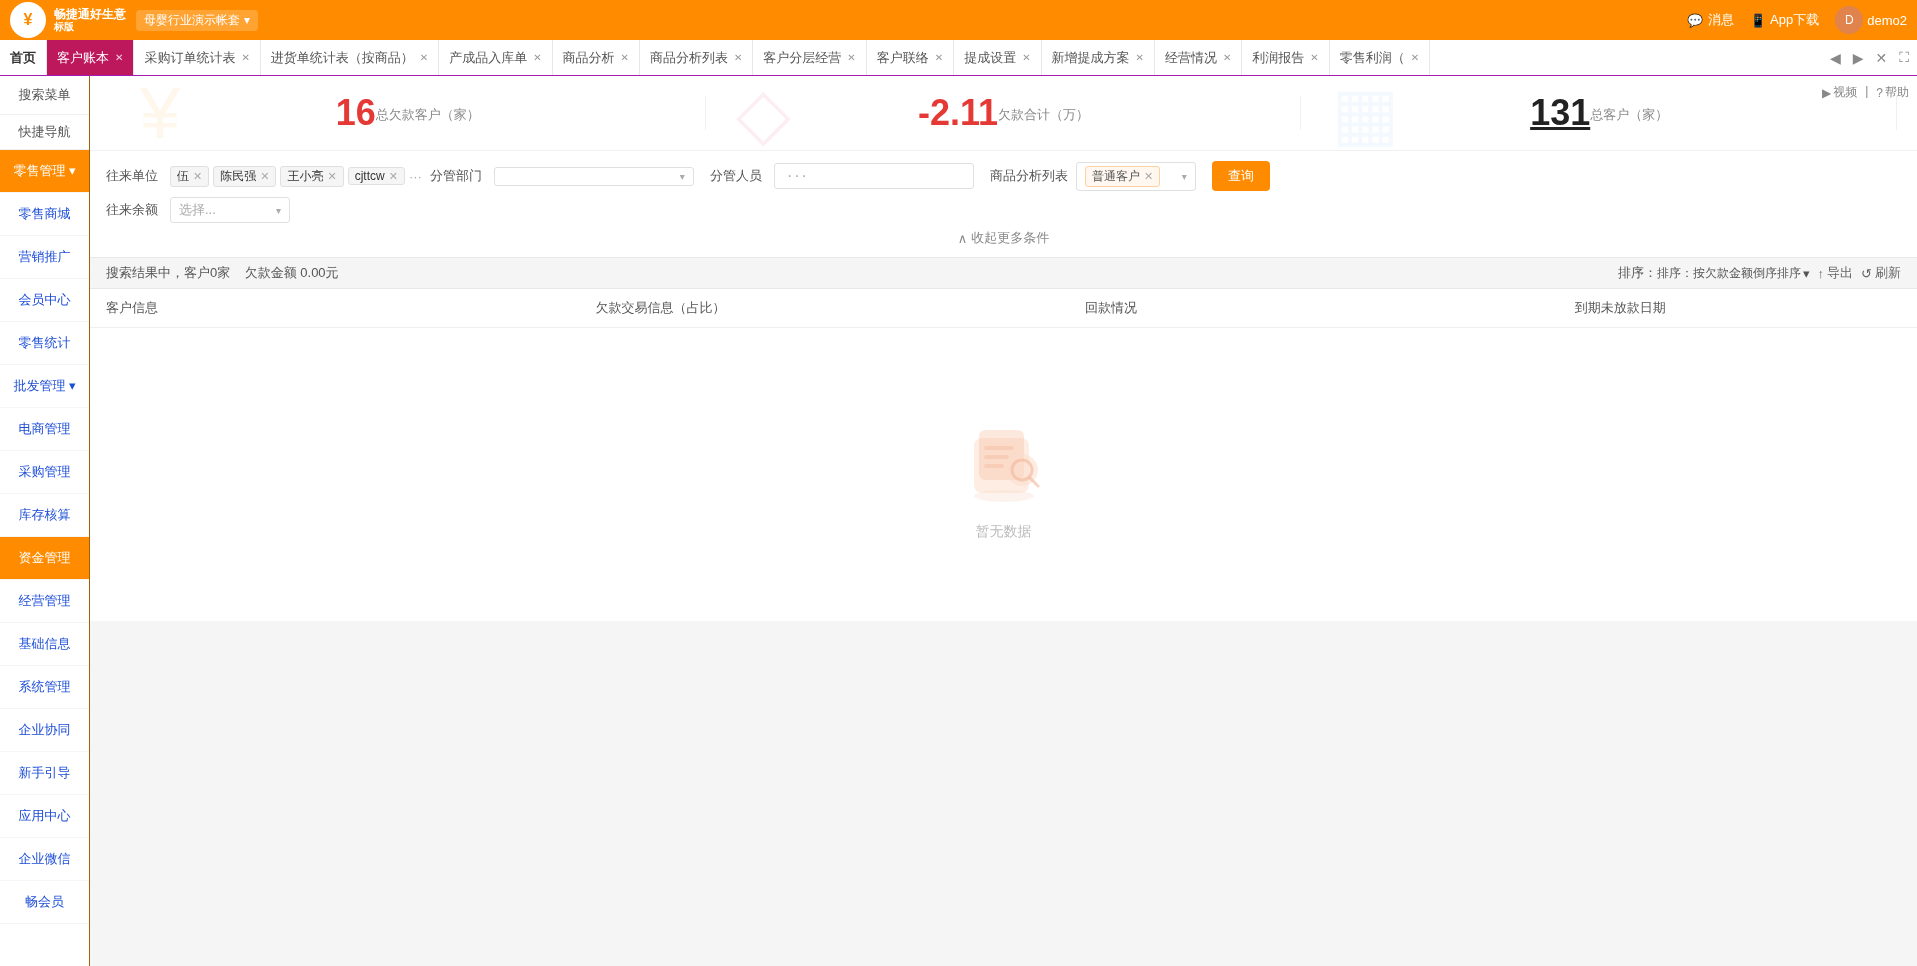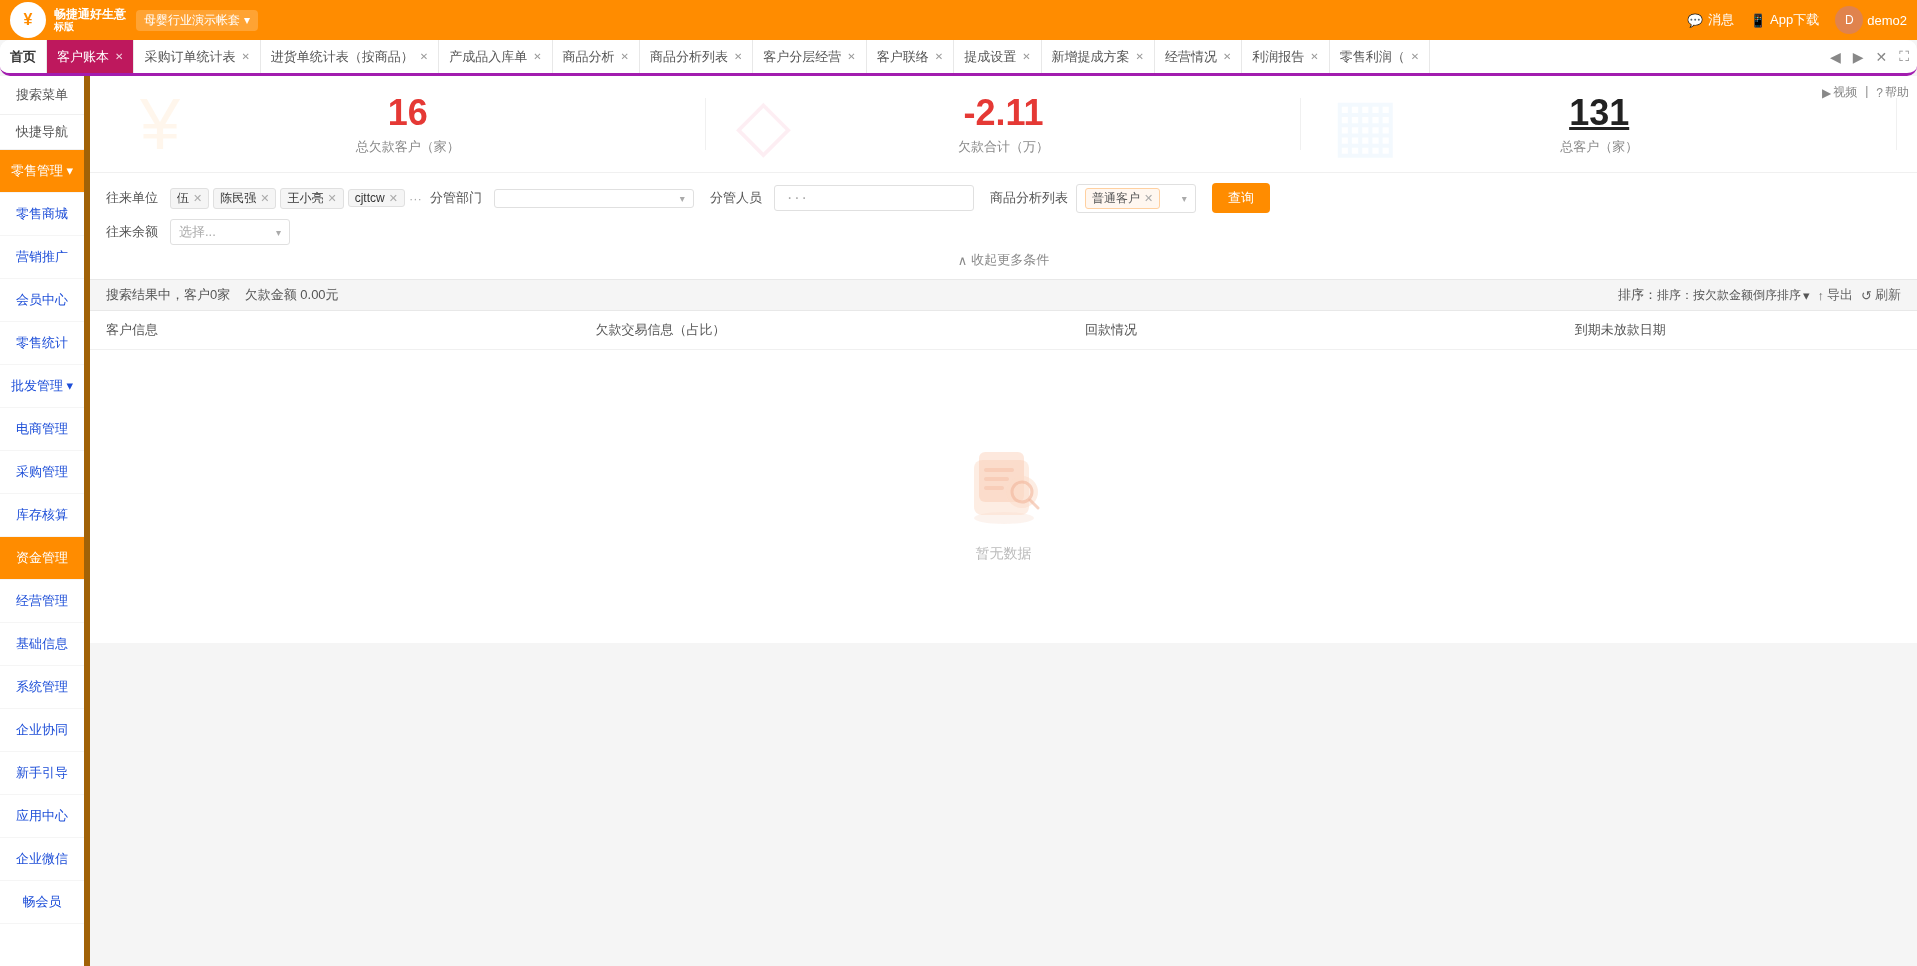--- a/index.html
+++ b/index.html
@@ -12,45 +12,45 @@
     .logo-icon { width: 36px; height: 36px; background: white; border-radius: 50%; display: flex; align-items: center; justify-content: center; color: #ff8c00; font-size: 16px; }
     .logo-text { display: flex; flex-direction: column; line-height: 1.2; }
     .logo-text span:first-child { font-size: 12px; }
     .logo-text span:last-child { font-size: 10px; }
     .account-selector { display: flex; align-items: center; background: rgba(255,255,255,0.2); border-radius: 4px; padding: 2px 8px; color: white; font-size: 12px; gap: 4px; cursor: pointer; margin-left: 10px; }
     .top-bar-right { margin-left: auto; display: flex; align-items: center; gap: 16px; color: white; font-size: 13px; }
     .top-bar-right .icon-btn { display: flex; align-items: center; gap: 4px; cursor: pointer; }
     .user-avatar { width: 28px; height: 28px; border-radius: 50%; background: #e0834d; display: flex; align-items: center; justify-content: center; color: white; font-size: 12px; }
 
     
-    .nav-tabs { display: flex; align-items: center; background: #fff; border-bottom: 3px solid #a21caf; height: 36px; flex-shrink: 0; overflow: hidden; border-radius: 10px; }
+    .nav-tabs { display: flex; align-items: center; background: #fff; border-bottom: 1px solid #a21caf; height: 36px; flex-shrink: 0; overflow: hidden; }
     .nav-tab { display: flex; align-items: center; padding: 0 10px; height: 100%; font-size: 13px; cursor: pointer; border-right: 1px solid #e8e8e8; white-space: nowrap; color: #555; gap: 4px; flex-shrink: 0; }
     .nav-tab.active { background: #be185d; color: white; }
     .nav-tab.home { background: #fff; color: #333; font-weight: bold; }
     .nav-tab .close-x { font-size: 10px; color: #999; margin-left: 2px; }
     .nav-tab.active .close-x { color: rgba(255,255,255,0.8); }
     .nav-tab-controls { display: flex; align-items: center; margin-left: auto; padding-right: 4px; gap: 4px; }
     .nav-tab-controls span { cursor: pointer; color: #888; font-size: 14px; padding: 2px 4px; }
 
     
     .main-area { display: flex; flex: 1; overflow: hidden; }
 
     
-    .sidebar { width: 90px; background: #fff; border-right: 6px solid #a16207; display: flex; flex-direction: column; flex-shrink: 0; overflow-y: auto; }
+    .sidebar { width: 90px; background: #fff; border-right: 1px solid #a16207; display: flex; flex-direction: column; flex-shrink: 0; overflow-y: auto; }
     .sidebar-search { padding: 10px 8px; font-size: 13px; color: #555; cursor: pointer; text-align: center; border-bottom: 1px solid #f0f0f0; }
     .sidebar-nav { padding: 8px 0; font-size: 13px; color: #555; cursor: pointer; text-align: center; border-bottom: 1px solid #f0f0f0; }
     .sidebar-item { padding: 12px 4px; font-size: 13px; color: #1d4ed8; cursor: pointer; text-align: center; border-bottom: 1px solid #f5f5f5; }
     .sidebar-item.active { background: #ff8c00; color: white; }
 
     
     .content-area { flex: 1; overflow-y: auto; padding: 0; background: #f5f5f5; }
 
     
     .stats-bar { display: flex; background: white; padding: 16px 20px; gap: 0; margin-bottom: 0; position: relative; }
-    .stat-block { flex: 1; display: flex; flex-direction: column; align-items: center; position: relative; justify-content: center; }
+    .stat-block { flex: 1; display: flex; align-items: center; position: relative; justify-content: center; }
     .stat-block::after { content: ''; position: absolute; right: 0; top: 10%; height: 80%; border-right: 1px solid #f0f0f0; }
     .stat-block:last-child::after { display: none; }
     .stat-value { font-size: 36px; font-weight: bold; }
     .stat-value.red { color: #e53935; }
     .stat-value.dark { color: #222; text-decoration: underline; }
     .stat-label { font-size: 13px; color: #888; margin-top: 4px; }
     .stat-actions { position: absolute; top: 8px; right: 8px; display: flex; gap: 8px; font-size: 12px; color: #888; }
     .stat-action { display: flex; align-items: center; gap: 2px; cursor: pointer; }
 
     

